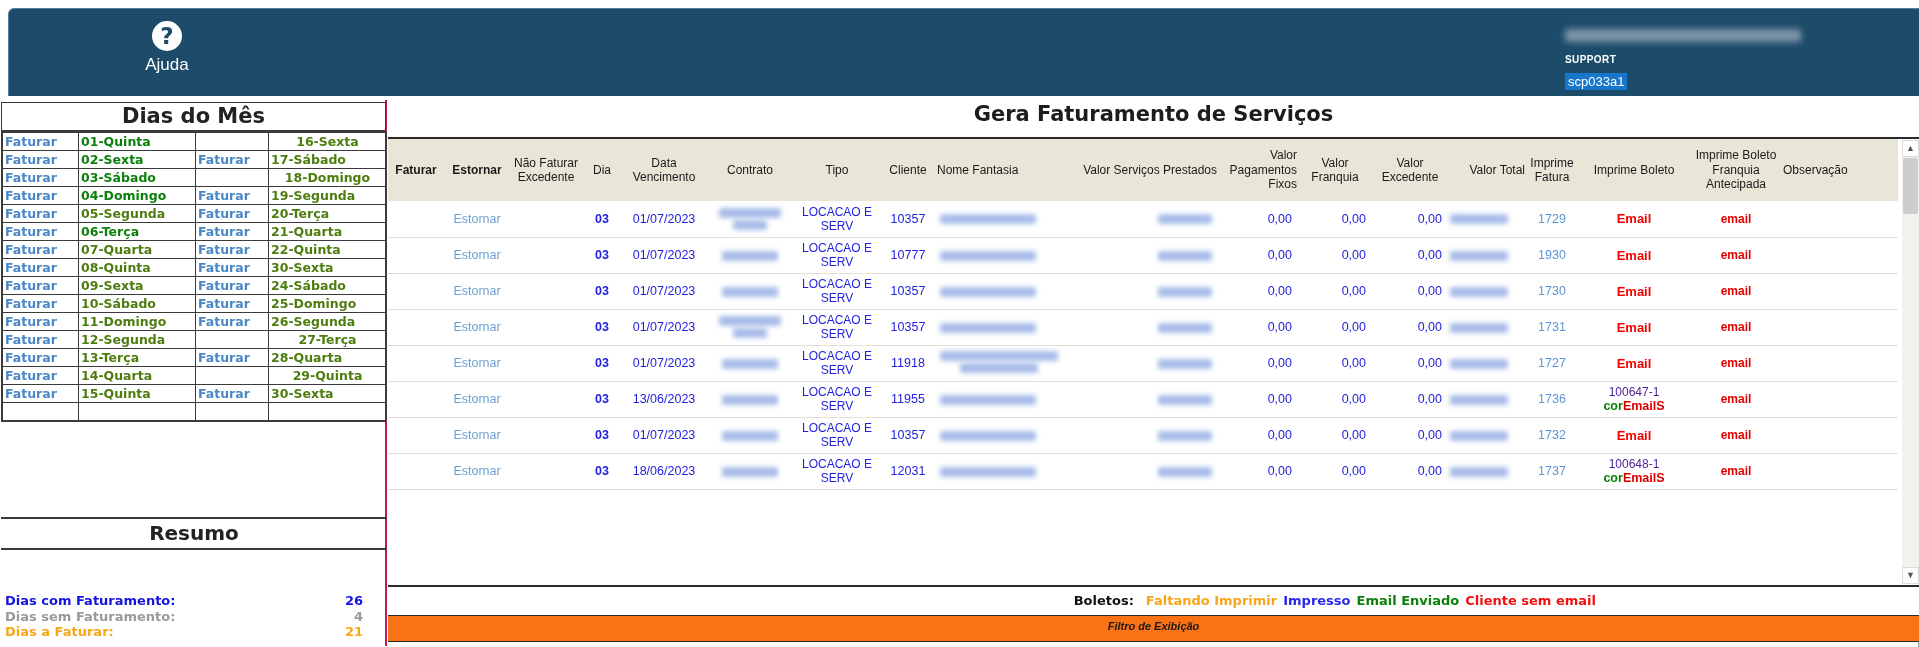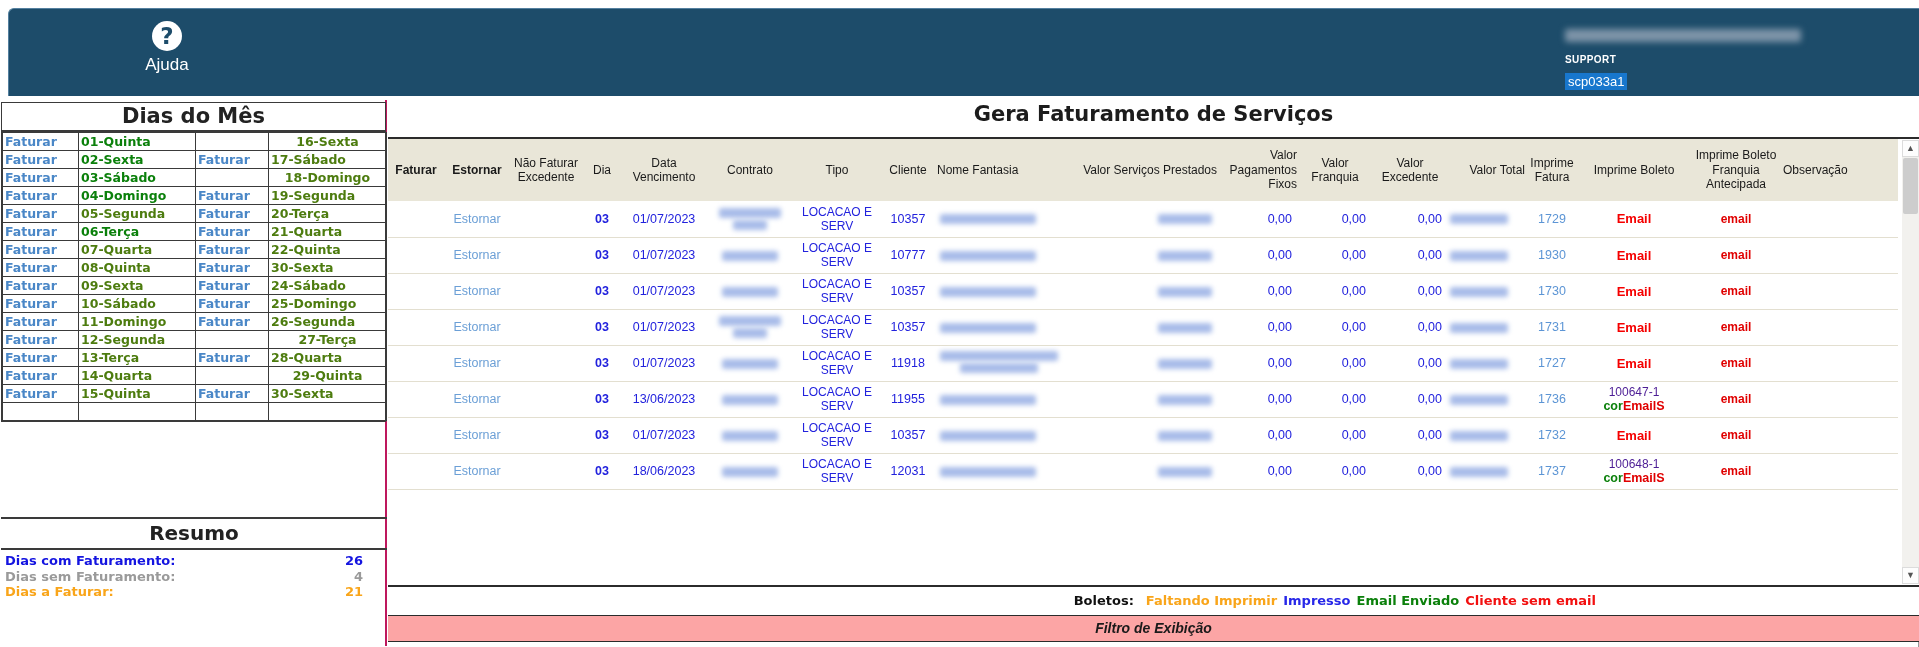--- a/index.html
+++ b/index.html
@@ -41,21 +41,21 @@
   .st-green { color:#0b800b; } .st-orange { color:#4d7c0f; } .st-gray { color:#4d7c0f;text-align:center; }
 
   
   .resumo { position:absolute; left:0; top:417px; width:386px; border-top:2px solid #3a3a3a; }
   .resumo-title { font-family:"DejaVu Sans", sans-serif; font-weight:bold; font-size:20px;
                   color:#222; text-align:center; padding:2px 0 3px; border-bottom:2px solid #3a3a3a; }
   .resumo-items { padding:3px 6px 0 4px; }
   .r-item { display:flex; justify-content:space-between; font-family:"DejaVu Sans", sans-serif;
             font-size:13px; font-weight:bold; line-height:15.5px; }
   .r-item .r-val { padding-right:18px; }
-  .rc-blue { color:#1414e0; } .rc-gray { color:#9a9a9a; }
+  .rc-blue { color:#1414e0;margin-top:40px; } .rc-gray { color:#9a9a9a; }
   .rc-orange { color:#f9a51a; } .rc-green { color:#0b800b; }
 
   
   .gf-title { font-family:"DejaVu Sans", sans-serif; font-weight:bold; font-size:21px;
               color:#1c1c1c; text-align:center; padding-top:2px; height:35px; }
   .gf-area { position:absolute; left:0; top:37px; width:1531px; height:450px;
              border-top:2px solid #2b2b2b; border-bottom:2px solid #2b2b2b; }
   table.gf { border-collapse:collapse; width:1510px; table-layout:fixed; }
   table.gf thead td { background:#e9e6d8; font-size:12px; color:#1a1a1a; text-align:center;
                       vertical-align:middle; height:62px; line-height:1.2; padding:2px 1px; }
@@ -86,22 +86,22 @@
               background:#cdcdcd; border-radius:2px; cursor:grab; }
 
   
   .legend { position:absolute; left:0; top:489px; width:1218px; height:26px;
             text-align:right; padding:4px 10px 0 0; font-family:"DejaVu Sans", sans-serif;
             font-size:13px; font-weight:bold; color:#111; }
   .legend span { margin-left:6px; }
 
   
   .filtro-bar { position:absolute; left:0; top:515px; width:1531px; height:27px;
-                background:#fca5a5; border-top:1px solid #2b2b2b; border-bottom:1px solid #2b2b2b;
-                text-align:center; font-size:14px; font-weight:bold; font-style:italic;
+                background:#f97316; border-top:1px solid #2b2b2b; border-bottom:1px solid #2b2b2b;
+                text-align:center; font-size:11px; font-weight:bold; font-style:italic;
                 color:#1a1a1a; padding-top:4px; }
   .filter-form { position:absolute; left:0; top:542px; width:1531px; height:103px;
                  border-bottom:2px solid #2b2b2b; border-right:1px solid #999; }
 </style>
 </head>
 <body>
 
 <div class="topbar">
   <div class="tool tool-ajuda">
     <span class="qicon">?</span>

